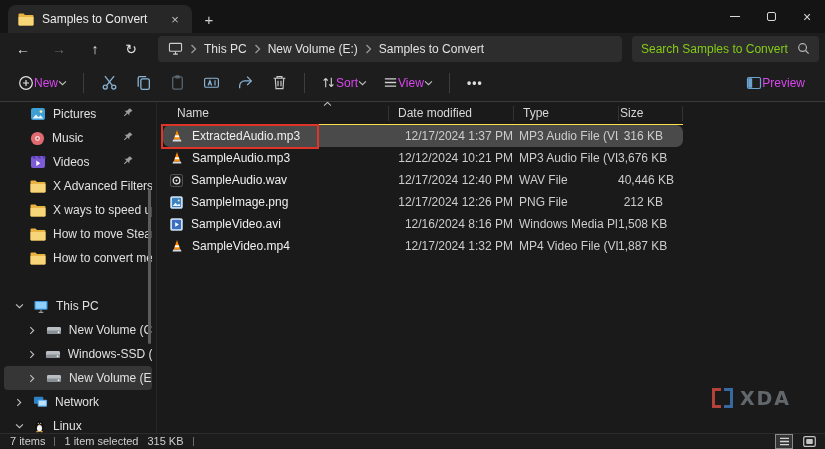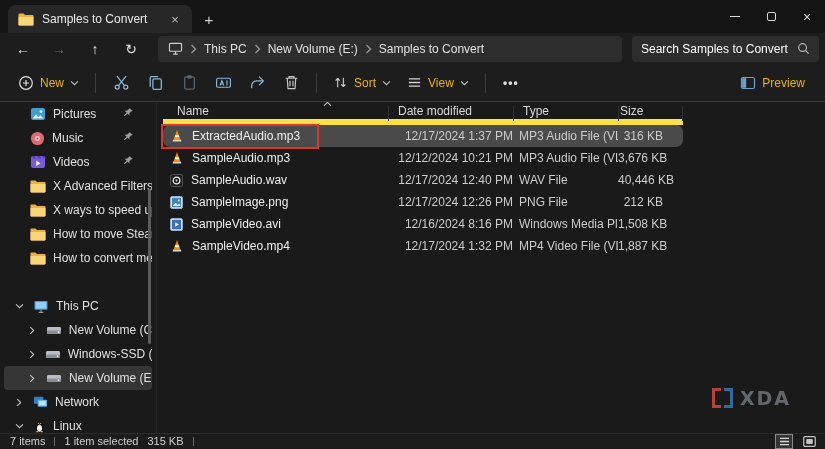--- a/index.html
+++ b/index.html
@@ -30,43 +30,43 @@
   .nav-btn.disabled { color:#686868; }
   .addressbar {
     margin-left:6px; width:464px; height:26px; background:#2d2d2d; border-radius:4px;
     display:flex; align-items:center; gap:7px; padding:0 10px; overflow:hidden;
   }
   .crumb { color:#e2e2e2; white-space:nowrap; }
   .searchbar {
     margin-left:10px; width:187px; height:26px; background:#2d2d2d; border-radius:4px;
     display:flex; align-items:center; padding:0 9px;
   }
-  .search-ph { flex:1; color:#ffffff; white-space:nowrap; overflow:hidden; }
+  .search-ph { flex:1; color:#84cc16; white-space:nowrap; overflow:hidden; }
   
   .toolbar { height:38px; background:#1d1d1d; border-bottom:1px solid #3a3a3a; display:flex; align-items:center; padding:0 12px 0 10px; }
-  .tb-btn { display:flex; align-items:center; gap:6px; height:28px; padding:0 8px; border-radius:4px; color:#eab308;justify-content:center; }
+  .tb-btn { display:flex; align-items:center; height:28px; padding:0 8px; border-radius:4px; color:#d946ef;justify-content:center; }
   .tb-icon-btn { width:34px; height:28px; display:flex; align-items:center; justify-content:center; border-radius:4px; }
   .tb-sep { width:1px; height:20px; background:#3d3d3d; margin:0 8px; }
   .tb-spacer { flex:1; }
   .more-dots { color:#dcdcdc; font-size:12px; letter-spacing:1px; font-weight:bold; }
   
   .body { display:flex; height:331px; }
   .sidebar { position:relative; width:157px; border-right:1px solid #262626; overflow:hidden; flex:none; }
   .side-item { height:24px; display:flex; align-items:center; gap:7px; padding-left:26px; position:relative; color:#e0e0e0; white-space:nowrap; overflow:hidden; border-radius:4px; margin:0 4px; }
   .side-item .lbl { overflow:hidden; white-space:nowrap; }
   .side-item .pin { position:absolute; right:18px; top:5px; }
   .side-item.tree { padding-left:8px; }
   .side-item.tree .chev { width:14px; display:flex; justify-content:center; }
   .side-item.child { padding-left:22px; }
   .side-item.selected { background:#363636; }
   .side-gap { height:24px; }
   .side-scrollbar { position:absolute; right:5px; top:87px; width:3px; height:155px; background:#5c5c5c; border-radius:2px; }
   
   .filearea { position:relative; flex:1; padding-left:6px; overflow:hidden; }
-  .list-header { position:relative; height:23px; display:flex; align-items:center; color:#d8d8d8; border-bottom:6px solid #fde047; width:520px; }
+  .list-header { position:relative; height:23px; display:flex; align-items:center; color:#d8d8d8; border-bottom:1px solid #fde047; width:520px; }
   .col-name { width:225px; padding-left:14px; }
   .col-date { width:125px; padding-left:10px; }
   .col-type { width:105px; padding-left:10px; }
   .col-size { width:65px; padding-left:2px; }
   .hdr-div { position:absolute; top:4px; width:1px; height:15px; background:#333; }
   .sort-caret { position:absolute; left:160px; top:-1px; }
   .rows { position:relative; width:520px; }
   .frow { height:22px; display:flex; align-items:center; color:#cccccc;border-radius:7px; }
   .frow .fname { width:225px; display:flex; align-items:center; gap:8px; padding-left:7px; color:#efefef; white-space:nowrap; overflow:hidden; }
   .frow .fdate { width:125px; padding-left:6px; white-space:nowrap;text-align:right; }

